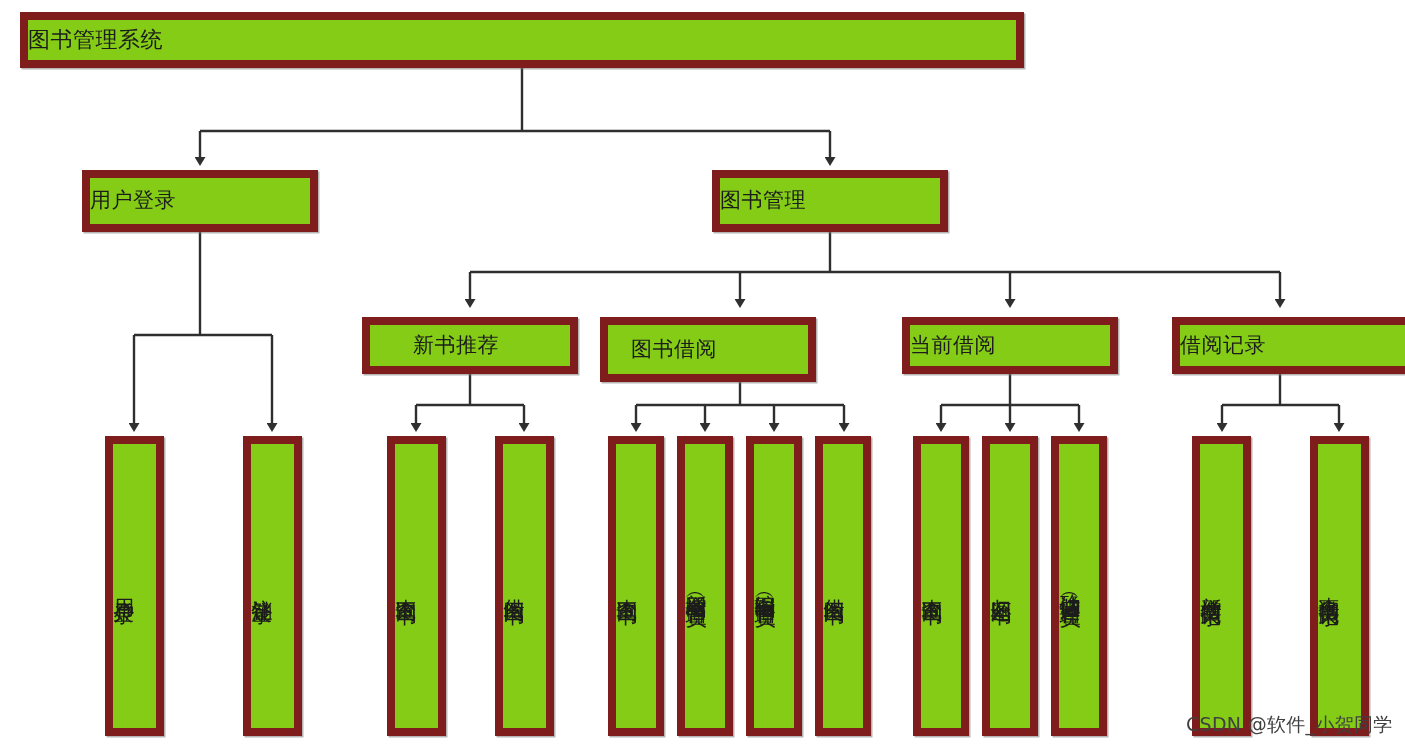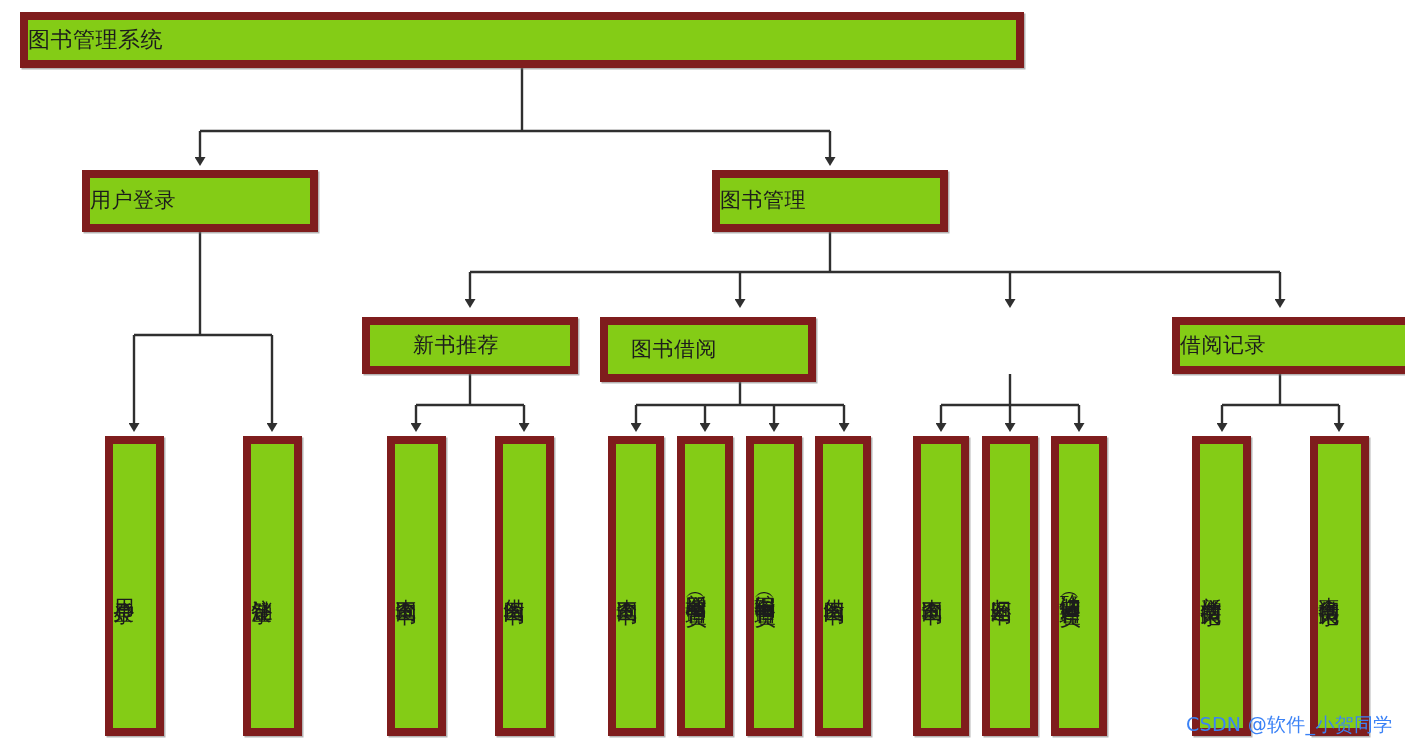--- a/index.html
+++ b/index.html
@@ -47,21 +47,21 @@
     text-orientation: upright;
     letter-spacing: 2px;
     line-height: 1;
   }
   .node.root .node-label { font-size: 22px; }
   .watermark {
     position: absolute;
     left: 1186px;
     top: 712px;
     font-size: 19px;
-    color: #3b82f6;
+    color: #404040;
     white-space: nowrap;
     letter-spacing: 0.3px;
     pointer-events: none;
   }
 </style>
 </head>
 <body>
 
 <div id="diagram-root">
 
@@ -126,20 +126,23 @@
   <div class="node" style="left:712px; top:170px; width:236px; height:62px;">
     <span class="node-label">图书管理</span>
   </div>
 
   <div class="node" style="left:362px; top:317px; width:216px; height:57px;padding-left:43px;">
     <span class="node-label">新书推荐</span>
   </div>
   <div class="node" style="left:600px; top:317px; width:216px; height:65px;padding-left:23px;">
     <span class="node-label">图书借阅</span>
   </div>
+  <div class="node" style="left:902px; top:317px; width:216px; height:57px;">
+    <span class="node-label">当前借阅</span>
+  </div>
   <div class="node" style="left:1172px; top:317px; width:256px; height:57px;">
     <span class="node-label">借阅记录</span>
   </div>
 
   <div class="node vertical" style="left:105px; top:436px; width:59px; height:300px;">
     <span class="node-label">用户登录</span>
   </div>
   <div class="node vertical" style="left:243px; top:436px; width:59px; height:300px;">
     <span class="node-label">注销登录</span>
   </div>

